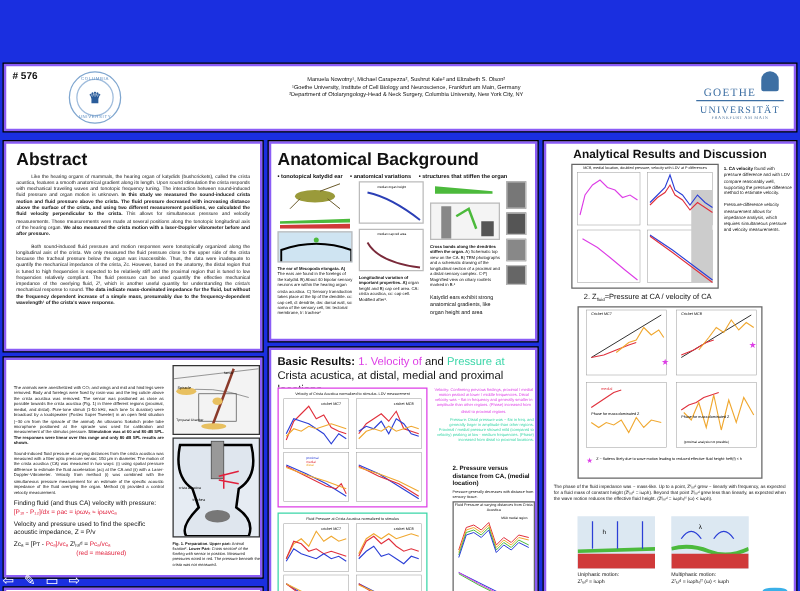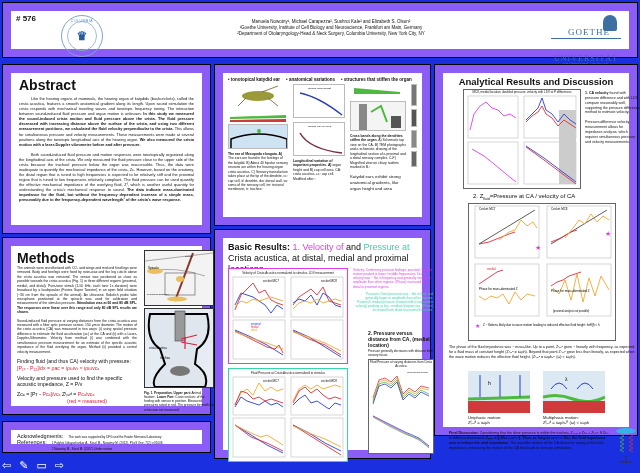--- a/index.html
+++ b/index.html
@@ -1,30 +1,30 @@
 <!DOCTYPE html>
 <html><head>
 <meta charset="utf-8">
 <style>
   * { box-sizing: border-box; margin: 0; padding: 0; }
   html, body { width: 640px; height: 473px; overflow: hidden; }
   body { background: #1a2fe0; font-family: "Liberation Sans", sans-serif; color: #111; position: relative; }
-  .panel { position: absolute; background: #fff; border: 8px solid #8b5cf6; outline: 1px solid #000; }
+  .panel { position: absolute; background: #fff; border: 2px solid #8b5cf6; outline: 1px solid #000; margin-top: 48px; }
   .header { left: 3px; top: 3px; width: 634px; height: 54px; }
   .poster-num { position: absolute; left: 5px; top: 3px; font-size: 8px; font-weight: bold; }
   .logo-col { position: absolute; left: 50px; top: 4px; width: 42px; height: 42px; border-radius: 50%; border: 1.5px solid #7fa6cf; display:flex; align-items:center; justify-content:center; }
   .logo-col .inner { width: 30px; height: 30px; border-radius: 50%; border: 1px solid #9fbcdc; display:flex; align-items:center; justify-content:center; color:#2a5c9a; font-size: 12px; font-weight:bold; }
   .logo-col .ring-text { position:absolute; font-size:3.5px; color:#5d8dc1; letter-spacing:0.5px; }
   .title-block { position: absolute; left: 120px; top: 5px; width: 400px; text-align: center; }
   .title { font-size: 11.5px; font-weight: bold; color: #111; }
   .authors { font-size: 4.5px; margin-top: 3px; }
   .affil { font-size: 4.5px; margin-top: 1px; }
   .logo-goethe { position: absolute; right: 8px; top: 8px; width: 70px; height: 38px; text-align: center; }
   .logo-goethe .g1 { font-family: "Liberation Serif", serif; color: #3d6fa3; font-size: 9px; letter-spacing: 1px; }
-  .logo-goethe .g2 { font-family: "Liberation Serif", serif; color: #3d6fa3; font-size: 8px; letter-spacing: 1px; border-top: 1px solid #3d6fa3; margin-top: 1px; padding-top: 15px; }
+  .logo-goethe .g2 { font-family: "Liberation Serif", serif; color: #3d6fa3; font-size: 8px; letter-spacing: 1px; border-top: 1px solid #3d6fa3; margin-top: 1px; padding-top: 2px; }
   .logo-goethe .g3 { font-family: "Liberation Serif", serif; color: #5d7fa3; font-size: 3.5px; letter-spacing: 0.5px; }
   .logo-goethe .bust { position:absolute; right: 4px; top: -4px; width: 14px; height: 16px; background:#3d6fa3; border-radius: 7px 7px 2px 2px; }
 
   h2 { font-size: 14px; font-weight: bold; margin-bottom: 3px; }
 
   .abstract { left: 3px; top: 65px; width: 207px; height: 168px; padding: 4px 8px; }
   .abstract p { font-size: 3.9px; line-height: 1.3; text-align: justify; text-indent: 12px; margin-bottom: 5px; }
 
   .methods { left: 3px; top: 238px; width: 207px; height: 176px; padding: 4px 6px; }
   .methods .left { position: absolute; left: 6px; top: 20px; width: 120px; }
@@ -46,21 +46,21 @@
 
   .anat { left: 215px; top: 65px; width: 215px; height: 160px; padding: 4px 5px; }
   .anat-sub { display: flex; gap: 6px; font-size: 4.5px; font-weight: bold; margin-bottom: 2px; }
   .anat-cols { display: flex; gap: 5px; }
   .acol { width: 62px; }
   .acap { font-size: 3.4px; line-height: 1.3; margin-top: 3px; }
   .img-box { background: #f4f4f4; border: 1px solid #bbb; position: relative; overflow: hidden; }
 
   .basic { left: 215px; top: 230px; width: 215px; height: 228px; padding: 4px 5px; }
   .basic h2 { font-size: 9px; line-height: 1.2; }
-  .magenta { color: #dd3ee6; }
+  .magenta { color: #dd3ee6; text-align: center; }
   .teal { color: #3ad6a8; text-align: right; }
   .plot-grid { position: absolute; border: 1.5px solid; padding: 2px; background: #fff; }
   .plot-grid.v { left: 5px; top: 30px; width: 120px; height: 96px; border-color: #dd3ee6; }
   .plot-grid.p { left: 5px; top: 130px; width: 120px; height: 94px; border-color: #3ad6a8; }
   .plot-title { font-size: 3px; text-align: center; }
   .notes { position: absolute; left: 130px; top: 30px; width: 80px; }
   .notes p { font-size: 3.2px; line-height: 1.3; margin-bottom: 3px; }
   .sec2 { position: absolute; left: 145px; top: 68px; width: 66px; }
   .sec2 .t { font-size: 5px; font-weight: bold; line-height: 1.2; }
   .sec2 .d { font-size: 3px; margin-top: 1px; }
@@ -90,34 +90,33 @@
     <div class="inner">♛</div>
     <span class="ring-text" style="bottom:3px;">UNIVERSITY</span>
   </div>
   <div class="title-block">
     <div class="authors">Manuela Nowotny¹, Michael Carapezza², Sushrut Kale² and Elizabeth S. Olson²</div>
     <div class="affil">¹Goethe University, Institute of Cell Biology and Neuroscience, Frankfurt am Main, Germany</div>
     <div class="affil">²Department of Otolaryngology-Head &amp; Neck Surgery, Columbia University, New York City, NY</div>
   </div>
   <div class="logo-goethe">
     <div class="bust"></div>
-    <div class="g1" style="margin-top:8px;text-align:center;padding-left:6px;">GOETHE</div>
+    <div class="g1" style="margin-top:8px;text-align:left;padding-left:6px;">GOETHE</div>
     <div class="g2">UNIVERSITÄT</div>
     <div class="g3">FRANKFURT AM MAIN</div>
   </div>
 </div>
 
 <div class="panel abstract">
   <h2>Abstract</h2>
   <p><span>Like the hearing organs of mammals, the hearing organ of katydids (bushcrickets), called the crista acustica, features a smooth anatomical gradient along its length. Upon sound stimulation the crista responds with mechanical traveling waves and tonotopic frequency tuning. The interaction between sound-induced fluid pressure and organ motion is unknown. </span><b>In this study we measured the sound-induced crista motion and fluid pressure above the crista. The fluid pressure decreased with increasing distance above the surface of the crista, and using two different measurement positions, we calculated the fluid velocity perpendicular to the crista.</b><span> This allows for simultaneous pressure and velocity measurements. These measurements were made at several positions along the tonotopic longitudinal axis of the hearing organ. </span><b>We also measured the crista motion with a laser-Doppler vibrometer before and after pressure.</b></p>
   <p><span>Both sound-induced fluid pressure and motion responses were tonotopically organized along the longitudinal axis of the crista. We only measured the fluid pressure close to the upper side of the crista because the tracheal pressure below the organ was inaccessible. Thus, the data were inadequate to quantify the mechanical impedance of the crista, Zᴄ. However, based on the anatomy, the distal region that is tuned to high frequencies is expected to be relatively stiff and the proximal region that is tuned to low frequencies relatively compliant. The fluid pressure can be used quantify the effective mechanical impedance of the overlying fluid, Zᶠ, which is another useful quantity for understanding the crista's mechanical response to sound. </span><b>The data indicate mass-dominated impedance for the fluid, but without the frequency dependent increase of a simple mass, presumably due to the frequency-dependent wavelength¹ of the crista's wave response.</b></p>
 </div>
 
 <div class="panel methods">
-  <h2>Methods</h2>
   <div class="left">
     <p><span>The animals were anesthetized with CO₂ and wings and mid and hind legs were removed. Body and forelegs were fixed by rosin-wax and the leg cuticle above the crista acustica was removed. The sensor was positioned as close as possible towards the crista acustica (Fig. 1) in three different regions (proximal, medial, and distal). Pure-tone stimuli (1-50 kHz, each tone 1s duration) were broadcast by a loudspeaker (Fostex Super Tweeter) in an open field situation (~30 cm from the spiracle of the animal). An ultrasonic Sokolich probe tube microphone positioned at the spiracle was used for calibration and measurement of the stimulus pressure. </span><b>Stimulation was at 60 and 80 dB SPL. The responses were linear over this range and only 80 dB SPL results are shown.</b></p>
     <p>Sound-induced fluid pressure at varying distances from the crista acustica was measured with a fiber optic pressure sensor, 150 µm in diameter. The motion of the crista acustica (CA) was measured in two ways: (i) using spatial pressure difference to estimate the fluid acceleration (aᴄ) at the CA and (ii) with a Laser-Doppler-Vibrometer. Velocity from method (i) was combined with the simultaneous pressure measurement for an estimate of the specific acoustic impedance of the fluid overlying the organ. Method (ii) provided a control velocity measurement.</p>
     <div class="eq"><span>Finding fluid (and thus CA) velocity with pressure: </span><span class="red">[P₁ₓ - P₁₂]/dx = ρaᴄ = iρωvₓ ≈ iρωvᴄₐ</span></div>
     <div class="eq">Velocity and pressure used to find the specific acoustic impedance, Z = P/v</div>
     <div class="eq"><span>Zᴄₐ = [Pᴛ - </span><span class="red">Pᴄₐ]/vᴄₐ</span><span>   Zᶠₗᵤᵢᵈ = </span><span class="red">Pᴄₐ/vᴄₐ</span><br><span class="red" style="padding-left:50px;">(red = measured)</span></div>
   </div>
   <div class="fig">
     <div class="fig-top">
       <svg width="68" height="54" viewBox="0 0 68 54">
@@ -162,20 +161,21 @@
 </div>
 
 <div class="nav">
   <span>⇦</span>
   <span>✎</span>
   <span>▭</span>
   <span>⇨</span>
 </div>
 
 <div class="panel anat">
+  <h2>Anatomical Background</h2>
   <div class="anat-sub">
     <span>• tonotopical katydid ear</span>
     <span>• anatomical variations</span>
     <span>• structures that stiffen the organ</span>
   </div>
   <div class="anat-cols">
     <div class="acol" style="width:60px;">
       <div class="img-box" style="height:24px;background:#fff;border:none;">
         <svg width="60" height="24">
             <ellipse cx="30" cy="12" rx="16" ry="5" fill="#9a9a3a"></ellipse>

